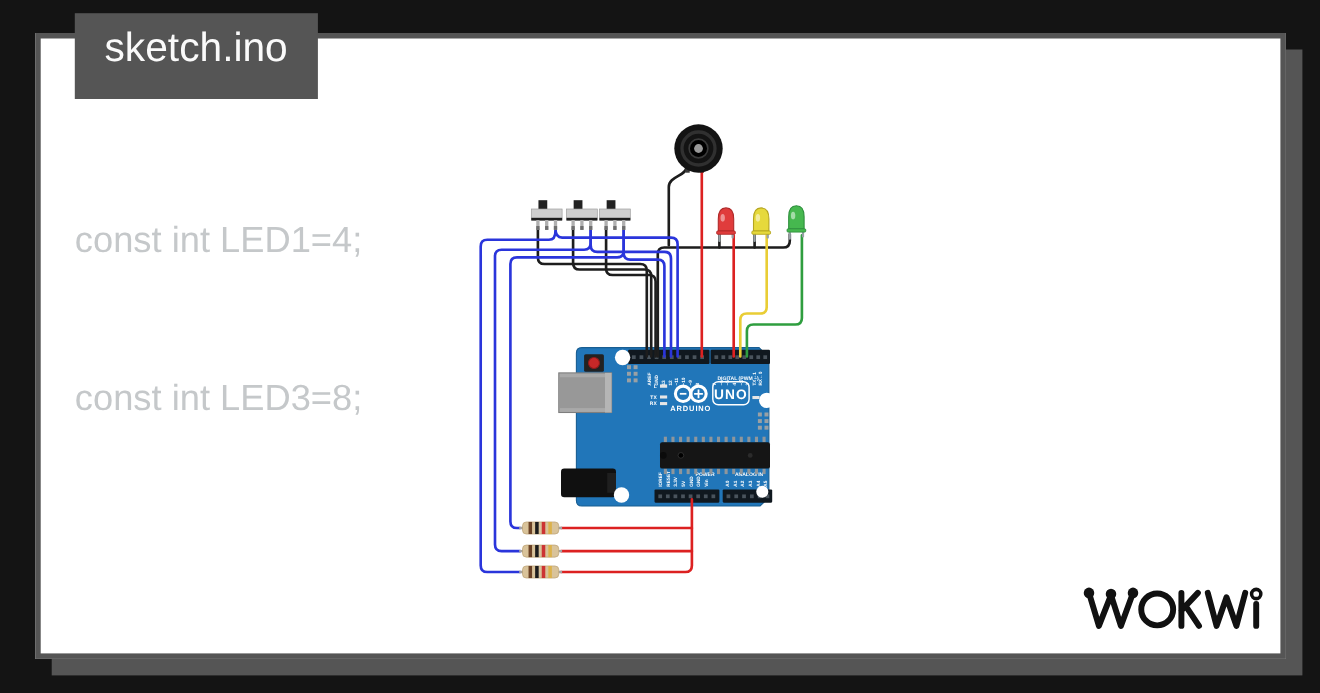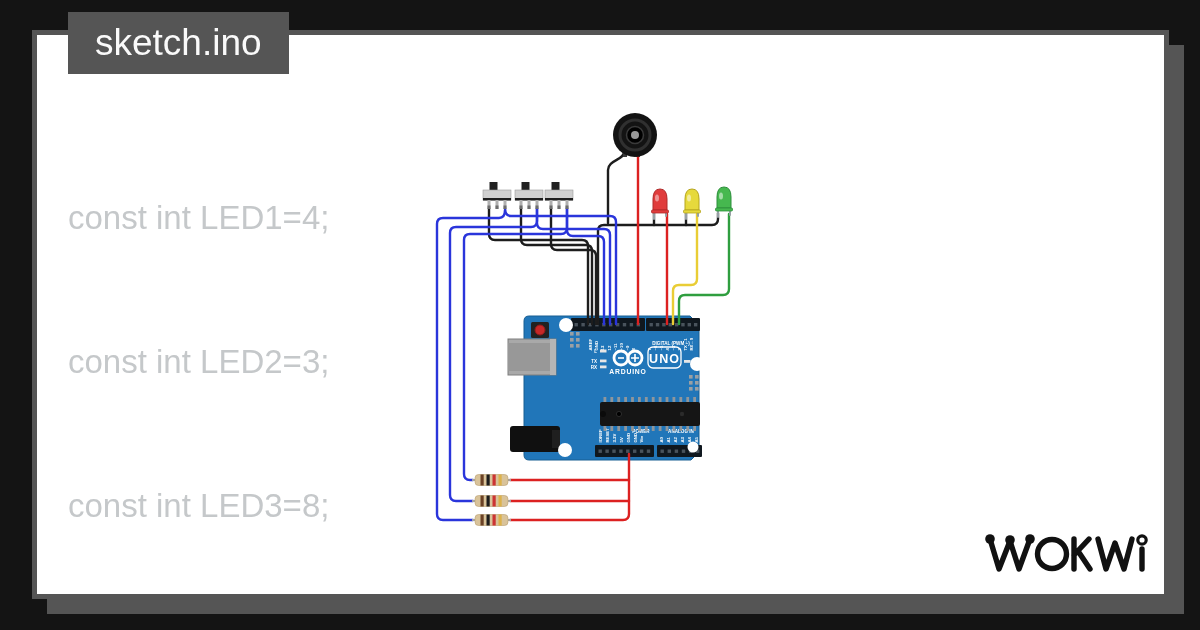--- a/index.html
+++ b/index.html
@@ -11,21 +11,21 @@
   .card-shadow{
     position:absolute;left:47px;top:45px;width:1137px;height:569px;
     background:#555555;
   }
   .card{
     position:absolute;left:32px;top:30px;width:1137px;height:569px;
     box-sizing:border-box;background:#ffffff;border:5px solid #555555;
     overflow:hidden;
   }
   .title-tab{
-    position:absolute;left:68px;top:12px;height:62px;line-height:62px;
+    position:absolute;left:68px;top:12px;height:78px;line-height:62px;
     padding:0 27px;background:#555555;color:#fafafa;
     font-size:37px;z-index:10;white-space:nowrap;
   }
   .code{
     position:absolute;left:31px;top:63px;
     font-size:33px;line-height:48px;color:#c5c8ca;
     white-space:pre;letter-spacing:0;
   }
   .code-line{height:48px;}
   .circuit-svg{position:absolute;left:383px;top:65px;}
@@ -43,21 +43,20 @@
 </style>
 </head>
 <body>
 
 <div class="card-shadow"></div>
 
 <div class="card">
 
   <div class="code">
     <div class="code-line">const int LED1=4;</div>
-    <div class="code-line">const int LED2=3;</div>
     <div class="code-line">const int LED3=8;</div>
     
     
     
     
     
     
     
     
   </div>

